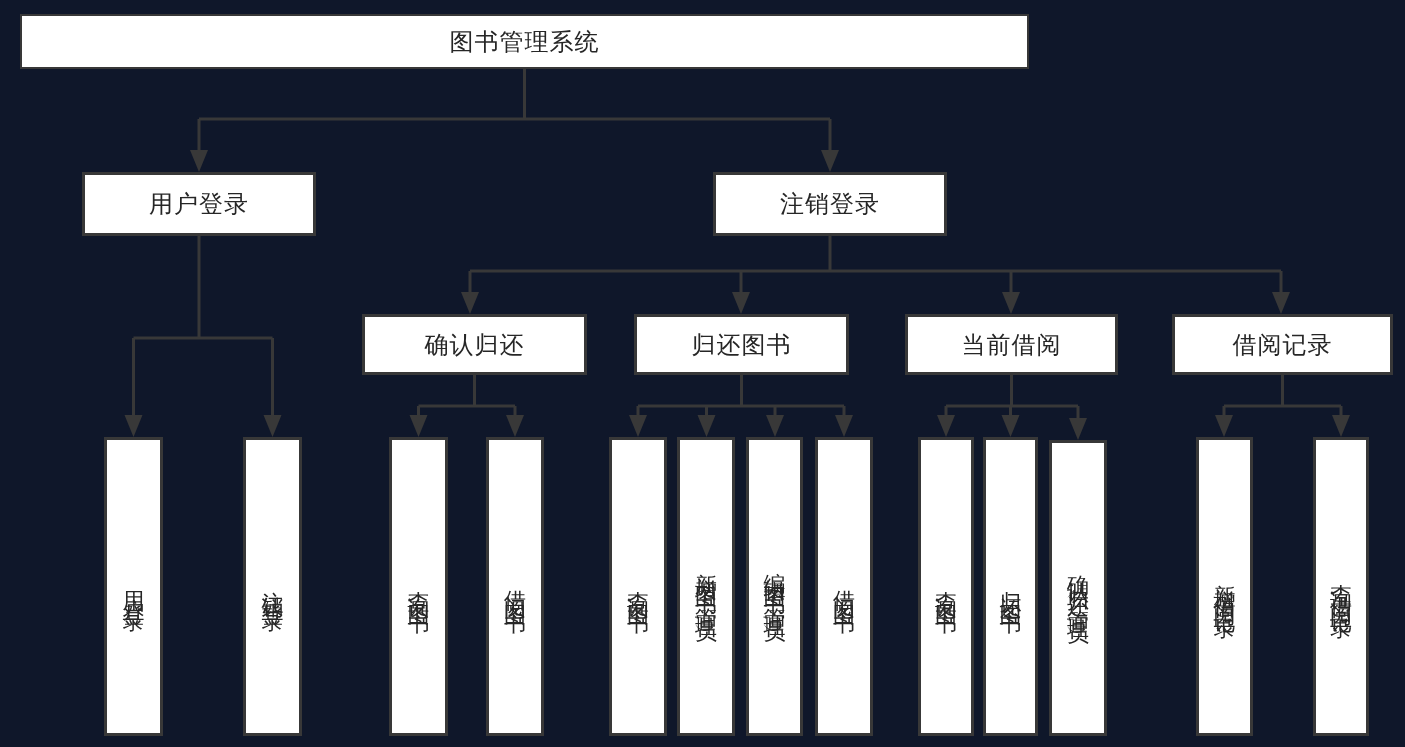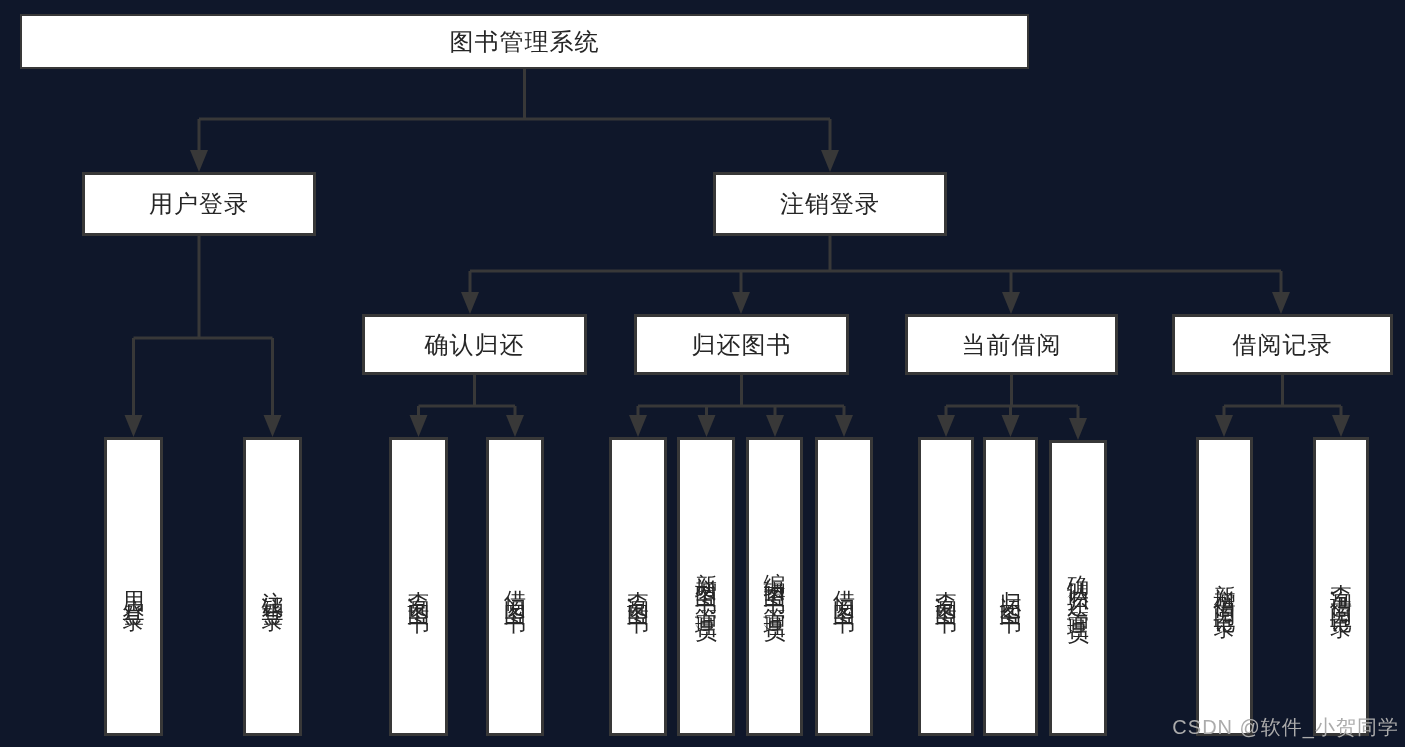--- a/index.html
+++ b/index.html
@@ -151,15 +151,14 @@
     <span class="vtext">确认归还（管理员）</span>
   </div>
 
   <div class="box vbox" style="left:1196px;top:437px;width:57px;height:299px">
     <span class="vtext">新增借阅记录</span>
   </div>
   <div class="box vbox" style="left:1313px;top:437px;width:56px;height:299px">
     <span class="vtext">查询借阅记录</span>
   </div>
 
-  <div class="watermark">CSDN @软件_小贺同学</div>
 
 </div>
 
 </body></html>

